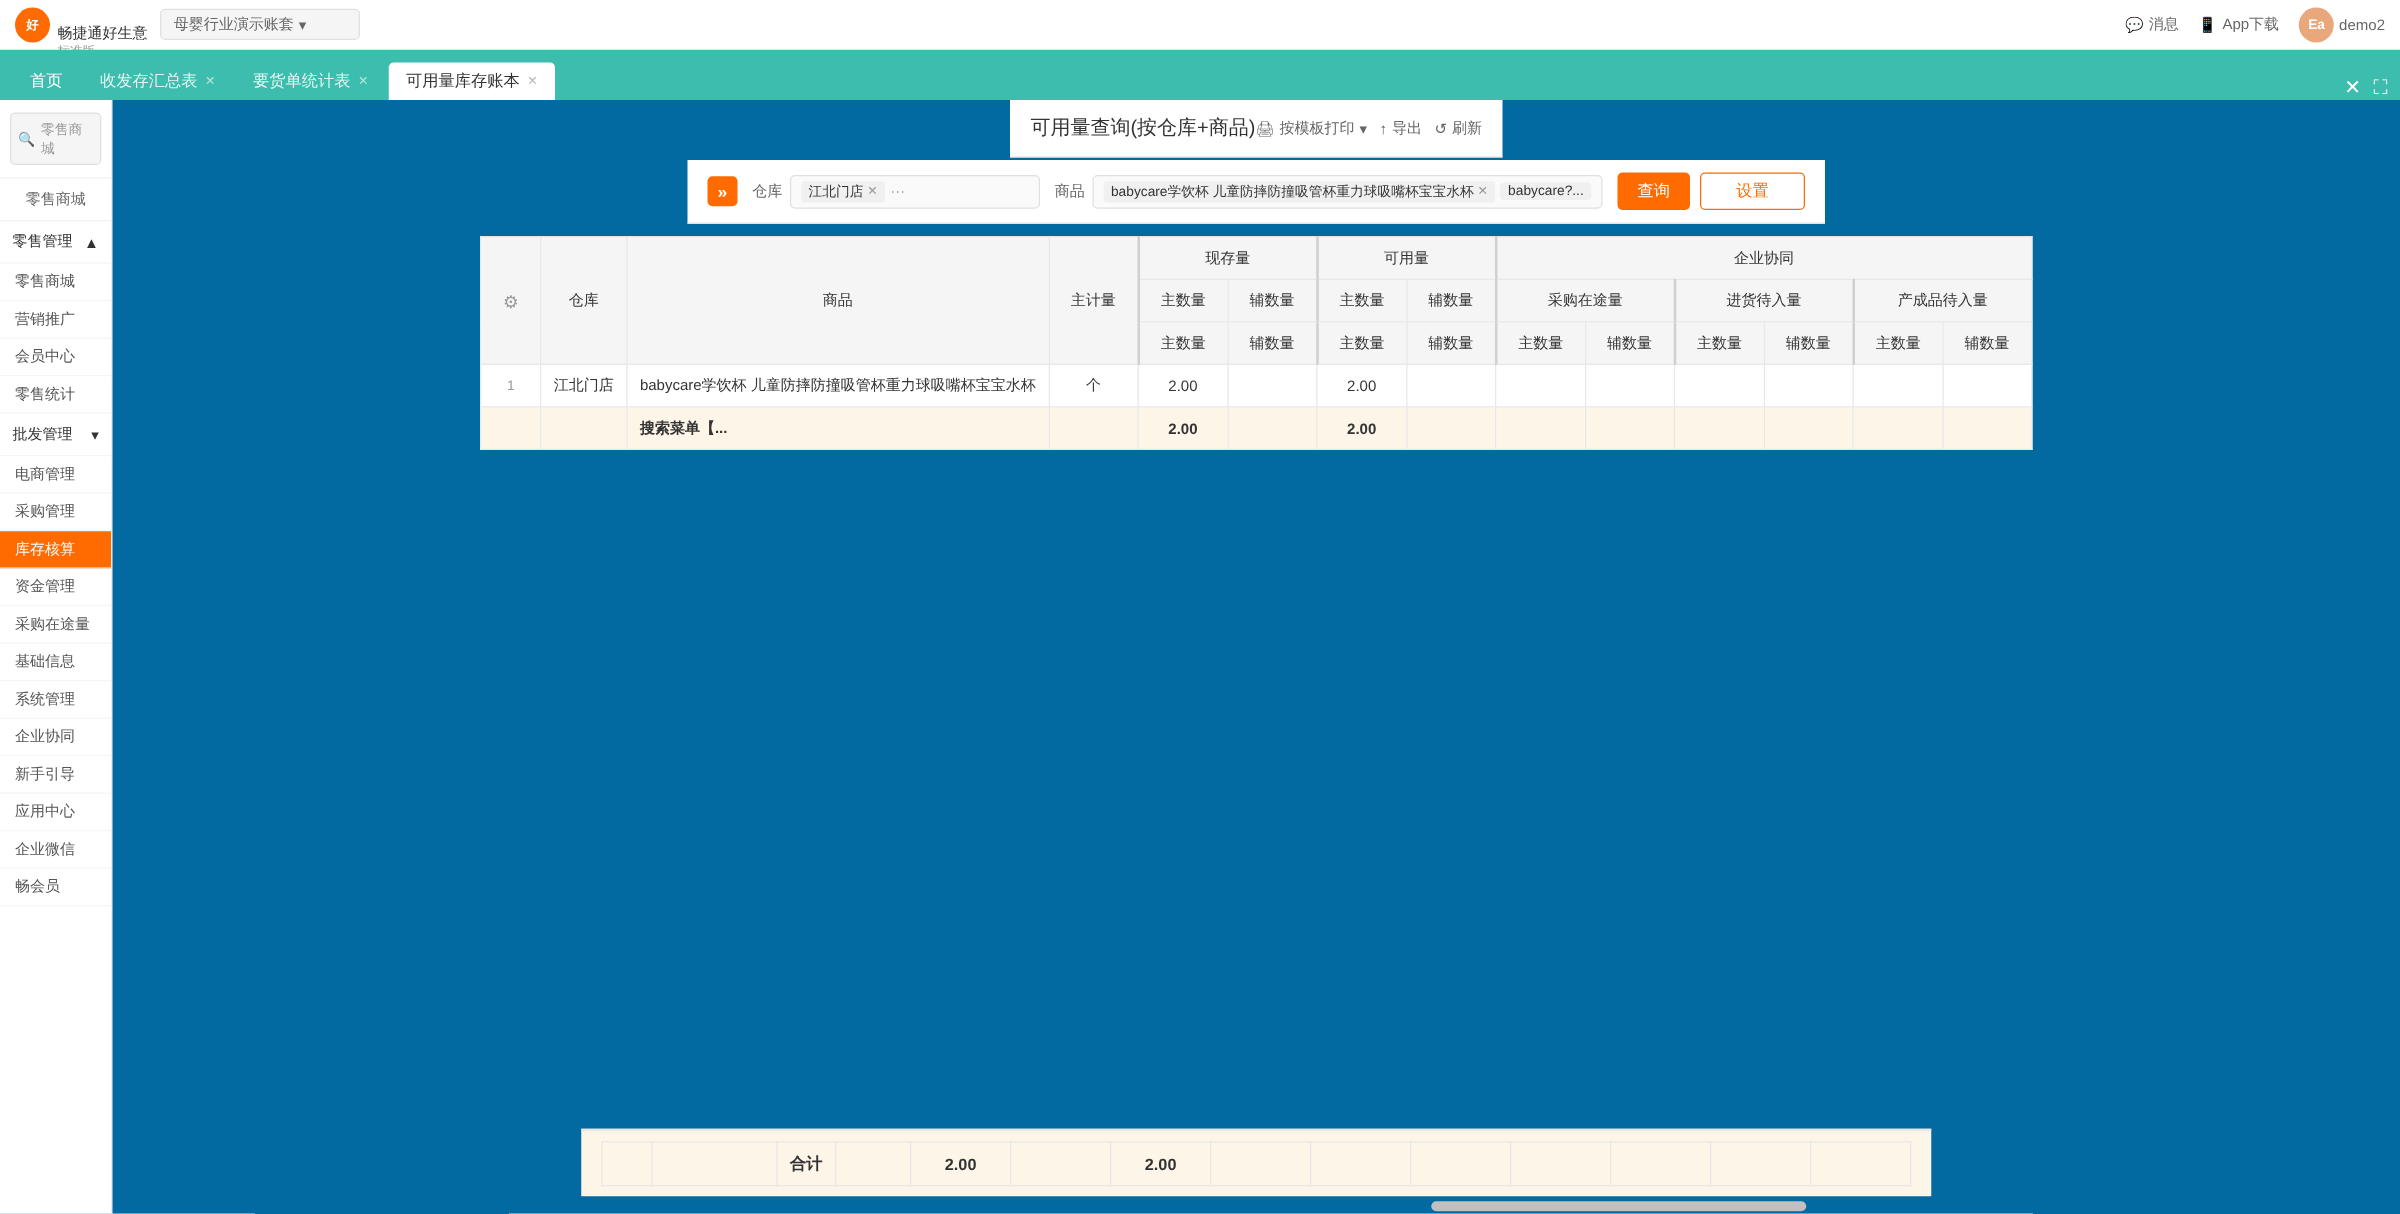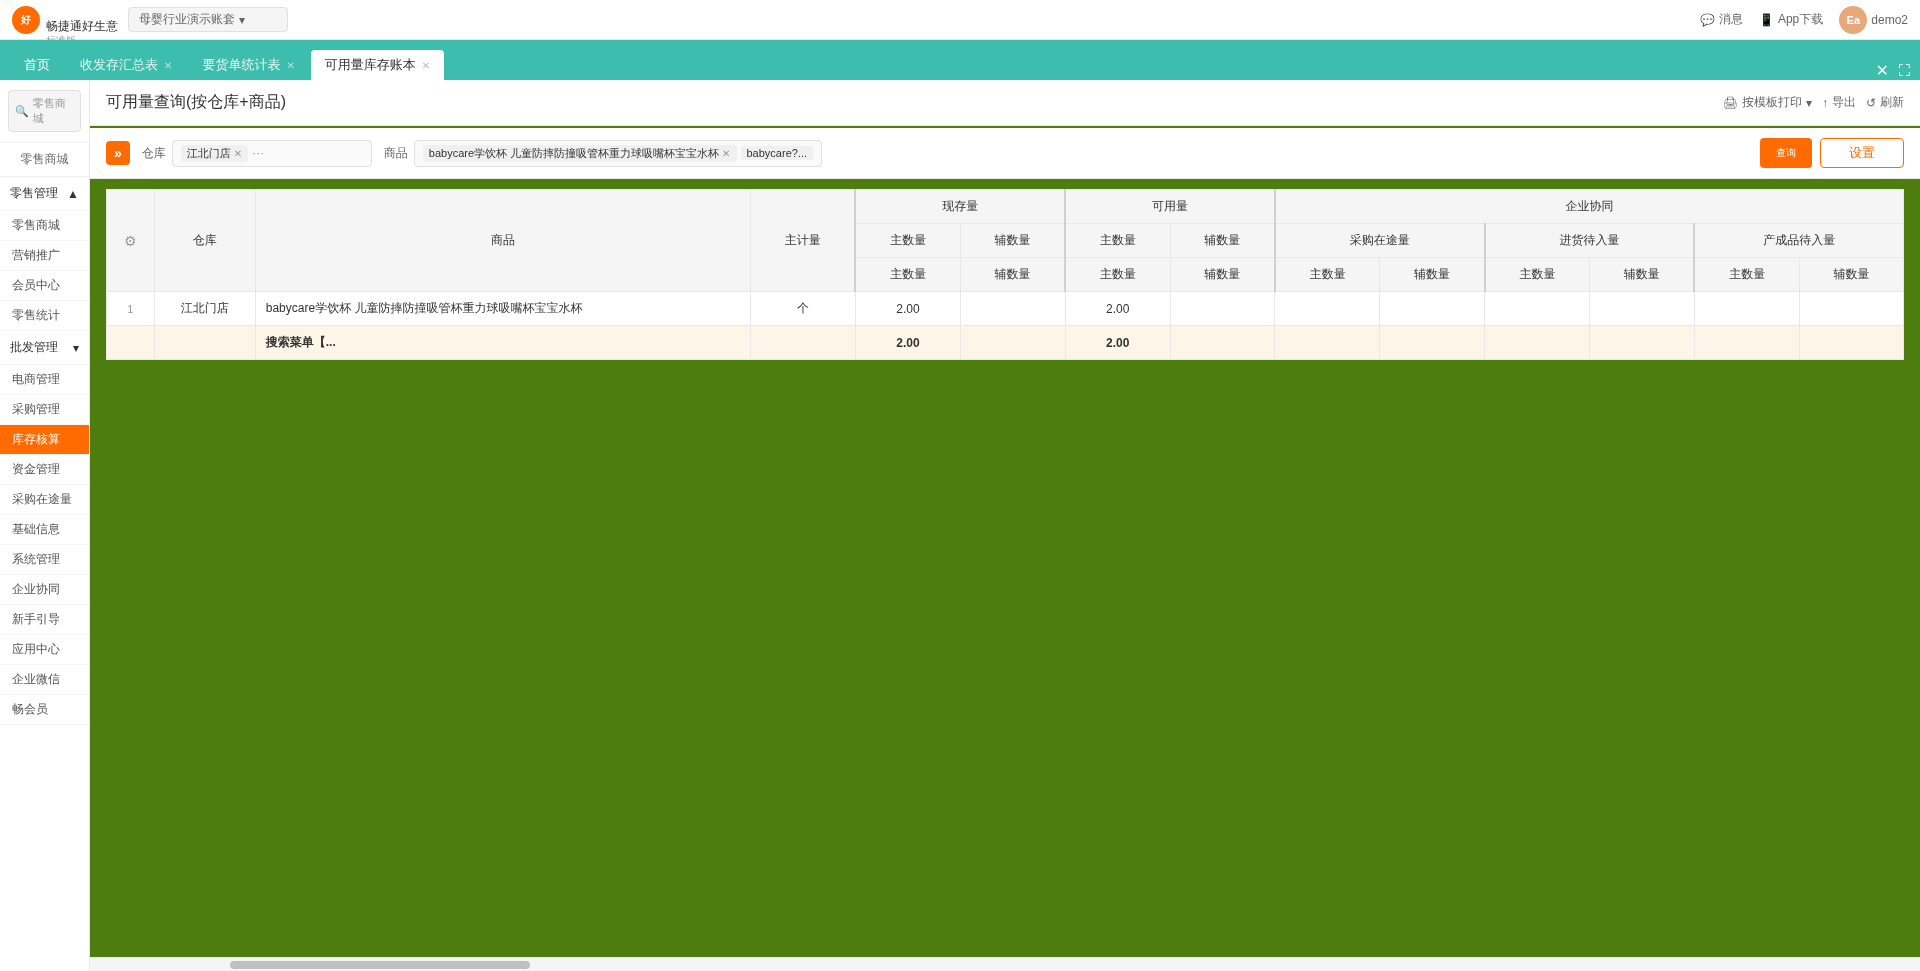--- a/index.html
+++ b/index.html
@@ -110,21 +110,21 @@
     .sidebar-item {
       padding: 6px 12px;
       font-size: 12px;
       color: #555;
       cursor: pointer;
       border-bottom: 1px solid #f5f5f5;
     }
     .sidebar-item.active-item { background: #ff6b00; color: white; }
 
     
-    .content-area { flex: 1; display: flex; flex-direction: column; overflow: hidden; background: #4d7c0f; }
+    .content-area { flex: 1; display: flex; flex-direction: column; overflow: hidden; background: #0369a1; align-items: center; }
 
     
     .page-header {
       background: #fff;
       padding: 12px 16px;
       display: flex;
       align-items: center;
       justify-content: space-between;
       border-bottom: 1px solid #e8e8e8;
       flex-shrink: 0;
@@ -164,21 +164,21 @@
       border-radius: 3px;
       padding: 1px 6px;
       font-size: 11px;
       display: flex;
       align-items: center;
       gap: 3px;
     }
     .filter-tag .remove { cursor: pointer; color: #999; font-size: 10px; }
     .filter-ellipsis { color: #999; font-size: 12px; }
     .filter-actions { margin-left: auto; display: flex; gap: 8px; }
-    .btn-query { background: #ff6b00; color: white; border: none; padding: 5px 16px; border-radius: 4px; cursor: pointer; font-size: 10px; }
+    .btn-query { background: #ff6b00; color: white; border: none; padding: 5px 16px; border-radius: 4px; cursor: pointer; font-size: 13px; }
     .btn-settings { background: #fff; color: #ff6b00; border: 1px solid #ff6b00; padding: 5px 28px; border-radius: 4px; cursor: pointer; font-size: 13px; }
 
     
     .table-area { flex: 1; overflow: auto; padding: 10px 16px 0; }
     .data-table {
       width: 100%;
       border-collapse: collapse;
       background: #fff;
       font-size: 12px;
     }
@@ -455,18 +455,40 @@
             <td></td>
             <td></td>
             <td></td>
             <td></td>
             <td></td>
           </tr>
         </tbody>
       </table>
     </div>
 
+    <div class="footer-total">
+      <table style="width:100%; border-collapse:collapse; font-size:13px; font-weight:bold; background:#fdf6e8;">
+        <tbody>
+            <tr>
+          <td style="width:40px; border:1px solid #e8e8e8; padding:8px 10px;"></td>
+          <td style="width:100px; border:1px solid #e8e8e8; padding:8px 10px;"></td>
+          <td style="border:1px solid #e8e8e8; padding:8px 10px;">合计</td>
+          <td style="width:60px; border:1px solid #e8e8e8; padding:8px 10px;"></td>
+          <td style="width:80px; border:1px solid #e8e8e8; padding:8px 10px; text-align:center;">2.00</td>
+          <td style="width:80px; border:1px solid #e8e8e8; padding:8px 10px;"></td>
+          <td style="width:80px; border:1px solid #e8e8e8; padding:8px 10px; text-align:center;">2.00</td>
+          <td style="width:80px; border:1px solid #e8e8e8; padding:8px 10px;"></td>
+          <td style="width:80px; border:1px solid #e8e8e8; padding:8px 10px;"></td>
+          <td style="width:80px; border:1px solid #e8e8e8; padding:8px 10px;"></td>
+          <td style="width:80px; border:1px solid #e8e8e8; padding:8px 10px;"></td>
+          <td style="width:80px; border:1px solid #e8e8e8; padding:8px 10px;"></td>
+          <td style="width:80px; border:1px solid #e8e8e8; padding:8px 10px;"></td>
+          <td style="width:80px; border:1px solid #e8e8e8; padding:8px 10px;"></td>
+        </tr>
+      </tbody>
+        </table>
+    </div>
 
     <div class="scroll-bar-area">
       <div class="scroll-thumb"></div>
     </div>
   </div>
 </div>
 
 </body></html>

